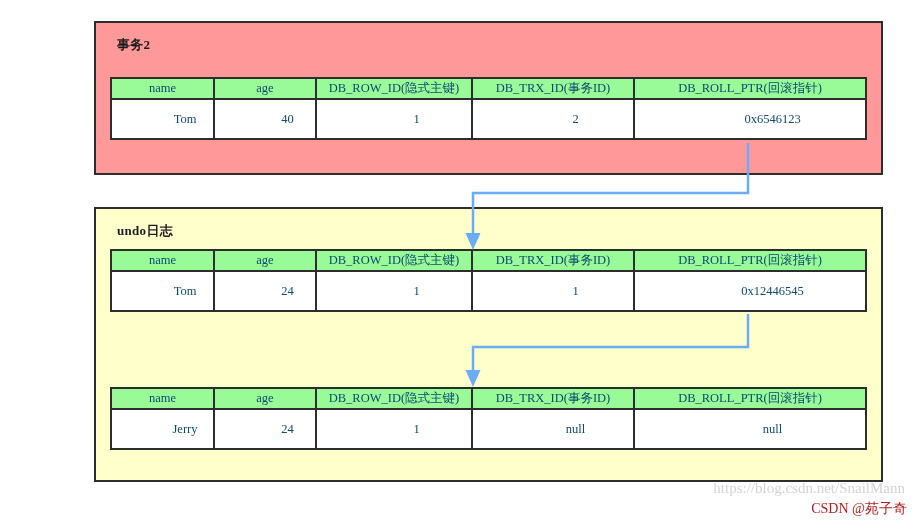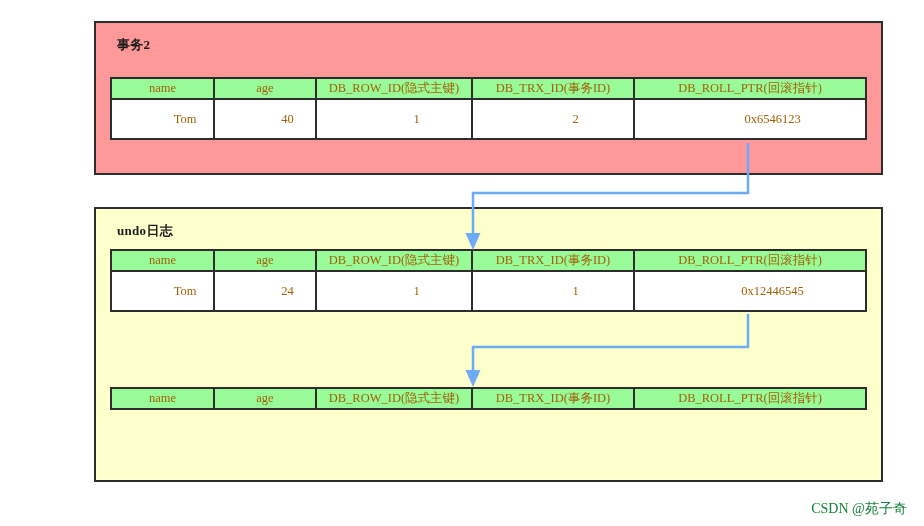--- a/index.html
+++ b/index.html
@@ -53,21 +53,21 @@
     background: #ffffff;
   }
   .t1 { top: 77px; }
   .t2 { top: 249px; }
   .t3 { top: 387px; }
   table.record th, table.record td {
     border: 2px solid #2d2d2d;
     text-align: center;
     vertical-align: middle;
     font-size: 12.5px;
-    color: #a16207;
+    color: #0c4a6e;
     padding: 0;
     overflow: hidden;
     white-space: nowrap;
   }
   table.record th {
     background: #98fb98;
     height: 19px;
     font-weight: normal;
   }
   table.record td {
@@ -93,21 +93,21 @@
     font-size: 15px;
     color: #cccccc;
     opacity: 0.85;
     z-index: 5;
   }
   .watermark-credit {
     position: absolute;
     right: 17px;
     top: 500px;
     font-size: 14px;
-    color: #15803d;
+    color: #b91c1c;
     z-index: 5;
   }
 </style>
 </head>
 <body>
 
 <div class="canvas">
 
   <div class="panel panel-red">
     <div class="panel-title">事务2</div>
@@ -178,29 +178,37 @@
         <col class="c-rollptr">
     </colgroup>
     <tbody>
         <tr>
       <th>name</th>
       <th>age</th>
       <th>DB_ROW_ID(隐式主键)</th>
       <th>DB_TRX_ID(事务ID)</th>
       <th>DB_ROLL_PTR(回滚指针)</th>
     </tr>
+    <tr>
+      <td>Jerry</td>
+      <td>24</td>
+      <td>1</td>
+      <td>null</td>
+      <td>null</td>
+    </tr>
   </tbody>
     </table>
 
   <svg class="arrows" width="924" height="526" viewBox="0 0 924 526">
     <g>
       <path d="M748 143 V193 H473 V234" fill="none" stroke="#6cacf6" stroke-width="2.5"></path>
       <polygon points="465.5,233 480.5,233 473,250" fill="#6cacf6"></polygon>
     </g>
     <g>
       <path d="M748 314 V347 H473 V371" fill="none" stroke="#6cacf6" stroke-width="2.5"></path>
       <polygon points="465.5,370 480.5,370 473,387" fill="#6cacf6"></polygon>
     </g>
   </svg>
 
+  <div class="watermark-url">https://blog.csdn.net/SnailMann</div>
   <div class="watermark-credit">CSDN @苑子奇</div>
 
 </div>
 
 </body></html>

